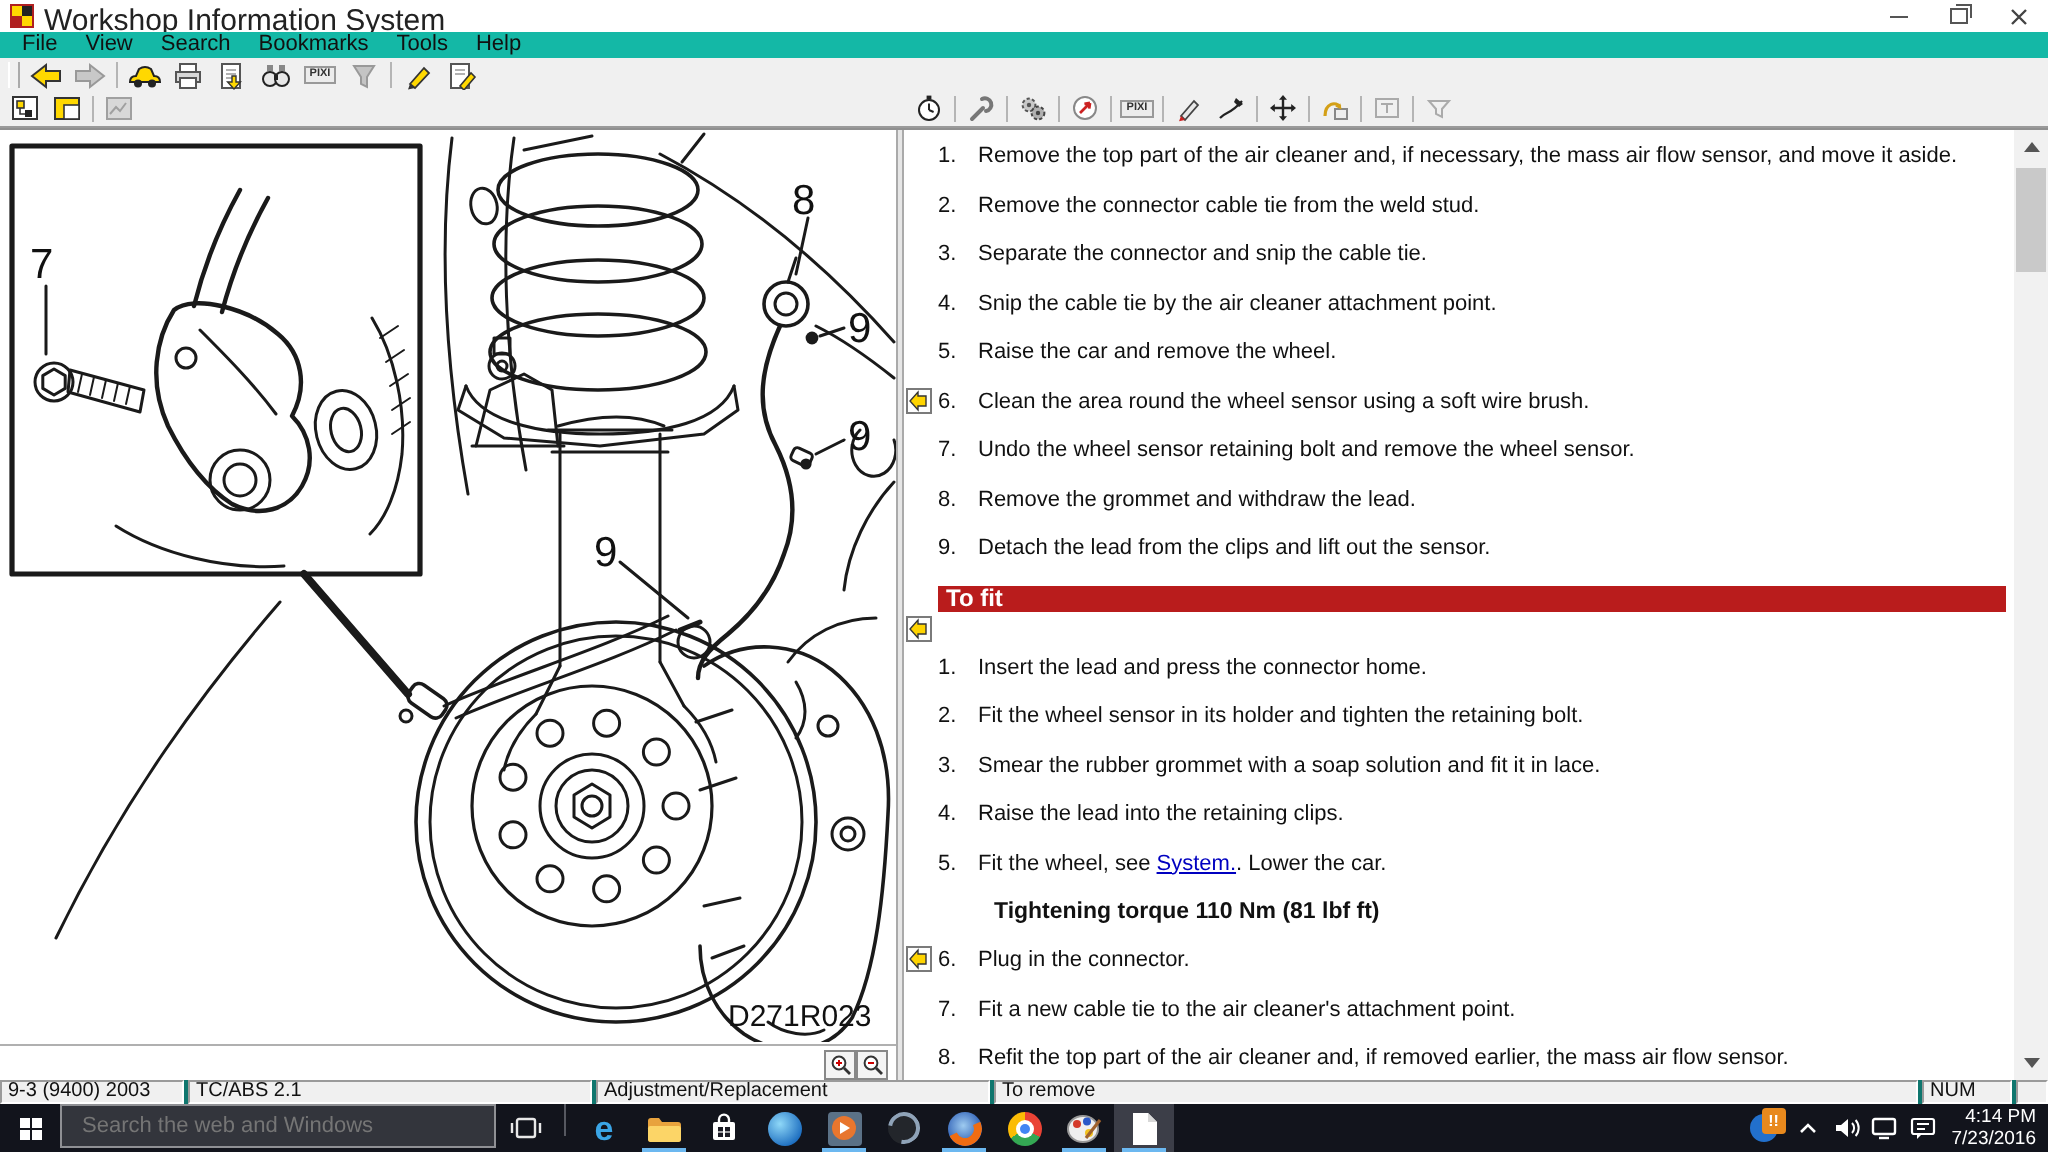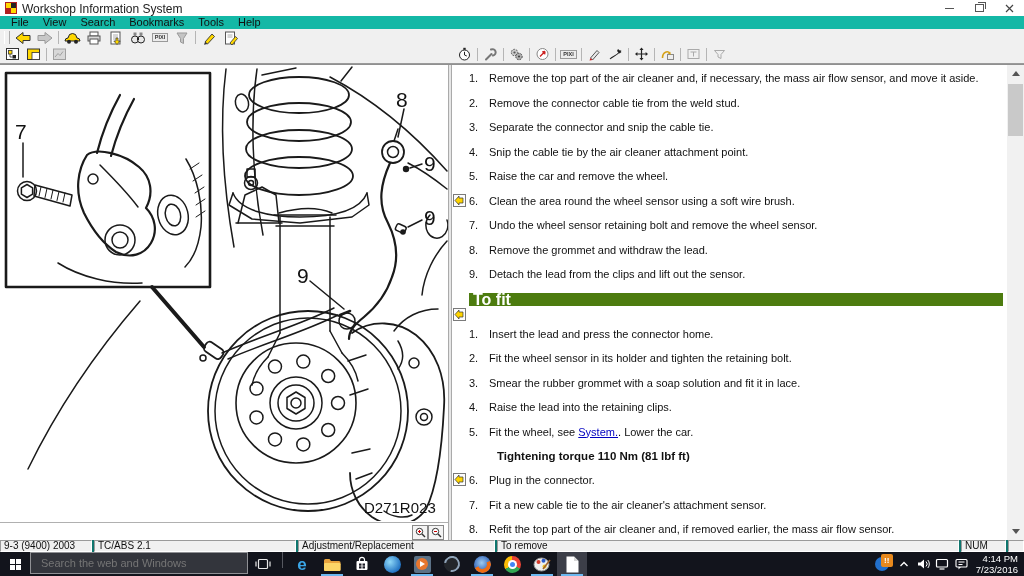--- a/index.html
+++ b/index.html
@@ -1,20 +1,20 @@
 <!DOCTYPE html>
 <html><head>
 <meta charset="utf-8">
 <style>
   html,body{margin:0;padding:0;width:1024px;height:576px;overflow:hidden;
     font-family:"Liberation Sans",sans-serif;background:#fff;}
   .app{position:absolute;inset:0;}
 
   
-  .titlebar{position:absolute;top:0;left:0;right:0;height:16px;background:#fff;font-size:12px;color:#222;}
+  .titlebar{position:absolute;top:0;left:0;right:0;height:16px;background:#fff;font-size:15px;color:#222;}
   .appicon{position:absolute;left:5px;top:2px;width:12px;height:12px;}
   .title-text{position:absolute;left:22px;top:2px;}
   .wc{position:absolute;top:0;width:30px;height:16px;display:flex;align-items:center;justify-content:center;color:#444;}
   .wc-min{right:60px;} .wc-restore{right:30px;} .wc-close{right:0;}
   .glyph-min{width:9px;height:1px;background:#555;}
   .glyph-restore{width:7px;height:6px;border:1px solid #555;position:relative;background:#fff;}
   .glyph-restore:before{content:"";position:absolute;left:2px;top:-3px;width:7px;height:6px;border:1px solid #555;border-bottom:none;border-left:none;}
 
   
   .menubar{position:absolute;top:16px;left:0;right:0;height:13px;background:#14b8a6;display:flex;font-size:11px;color:#111;padding-left:4px;}
@@ -37,21 +37,21 @@
   .diagram-footer{position:absolute;left:0;bottom:0;width:448px;height:18px;background:#fff;border-top:1px solid #b0b0b0;box-sizing:border-box;}
   .zoom-btn{position:absolute;top:2px;width:14px;height:13px;border:1px solid #888;background:#f4f4f4;display:flex;align-items:center;justify-content:center;}
   .zoom-in{right:20px;} .zoom-out{right:4px;}
   .divider{position:absolute;left:448px;top:0;width:4px;height:475px;background:#e6e6e6;border-left:1px solid #aaa;border-right:1px solid #aaa;box-sizing:border-box;}
 
   .text-pane{position:absolute;left:453px;top:0;width:554px;height:475px;background:#fff;overflow:hidden;font-size:11px;color:#111;padding-top:7px;box-sizing:border-box;}
   .row{display:flex;margin-bottom:12px;line-height:12.5px;white-space:nowrap;}
   .gut{width:16px;flex:none;position:relative;}
   .num{width:20px;flex:none;}
   .jump{position:absolute;left:0;top:-1px;}
-  .fit-header{margin:6px 4px 2px 16px;height:13px;background:#4d7c0f;color:#fff;font-weight:bold;font-size:16px;line-height:13px;padding-left:4px;}
+  .fit-header{margin:6px 4px 2px 16px;height:13px;background:#b91c1c;color:#fff;font-weight:bold;font-size:12px;line-height:13px;padding-left:4px;}
   .icon-row{height:13px;margin-bottom:7px;position:relative;margin-left:0;}
   .torque{margin:9px 0 11px 44px;font-weight:bold;font-size:11.5px;line-height:13px;white-space:nowrap;}
   .link{color:#0000c0;text-decoration:underline;}
 
   
   .scrollbar{position:absolute;right:0;top:0;width:17px;height:475px;background:#f1f1f1;}
   .sb-btn{position:absolute;left:0;width:17px;height:17px;display:flex;align-items:center;justify-content:center;}
   .sb-up{top:0;} .sb-down{bottom:0;}
   .tri-up{width:0;height:0;border-left:4px solid transparent;border-right:4px solid transparent;border-bottom:5px solid #555;}
   .tri-down{width:0;height:0;border-left:4px solid transparent;border-right:4px solid transparent;border-top:5px solid #555;}
@@ -530,21 +530,21 @@
               <rect x="0.5" y="0.5" width="12" height="12" fill="#fdfdfd" stroke="#7a7a7a"></rect>
               <path d="M10,4 H6 V2 L2,6.5 L6,11 V9 H10 Z" fill="#ffd400" stroke="#333" stroke-width="0.7"></path>
             </svg>
         </span>
         <span class="num">6.</span>
           <span class="txt">Plug in the connector.</span>
       </div>
       <div class="row">
           <span class="gut"></span>
           <span class="num">7.</span>
-          <span class="txt">Fit a new cable tie to the air cleaner's attachment sensor.</span>
+          <span class="txt">Fit a new cable tie to the air cleaner's attachment point.</span>
         </div>
       <div class="row">
           <span class="gut"></span>
           <span class="num">8.</span>
           <span class="txt">Refit the top part of the air cleaner and, if removed earlier, the mass air flow sensor.</span>
         </div>
     </div>
 
     <div class="scrollbar">
       <div class="sb-btn sb-up">

